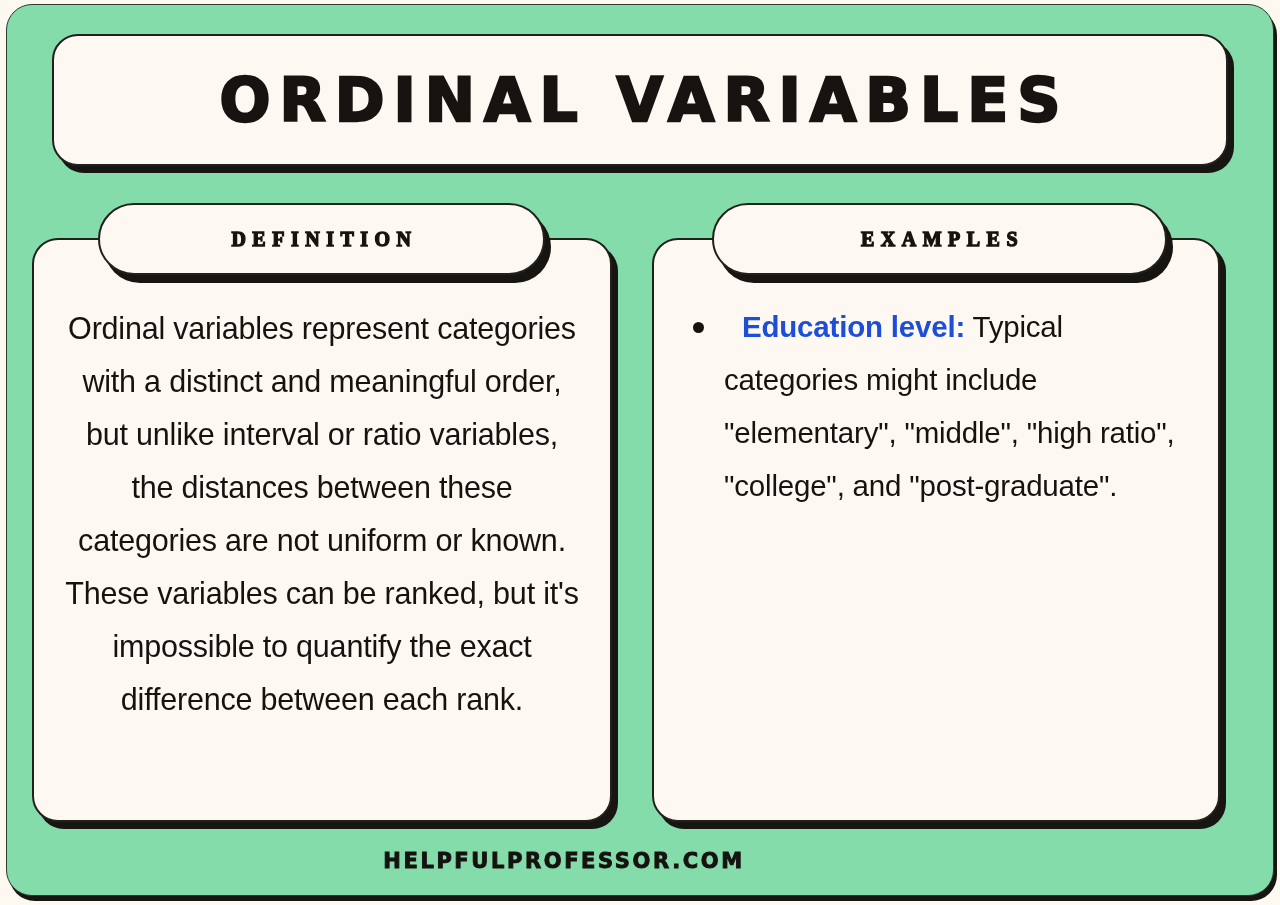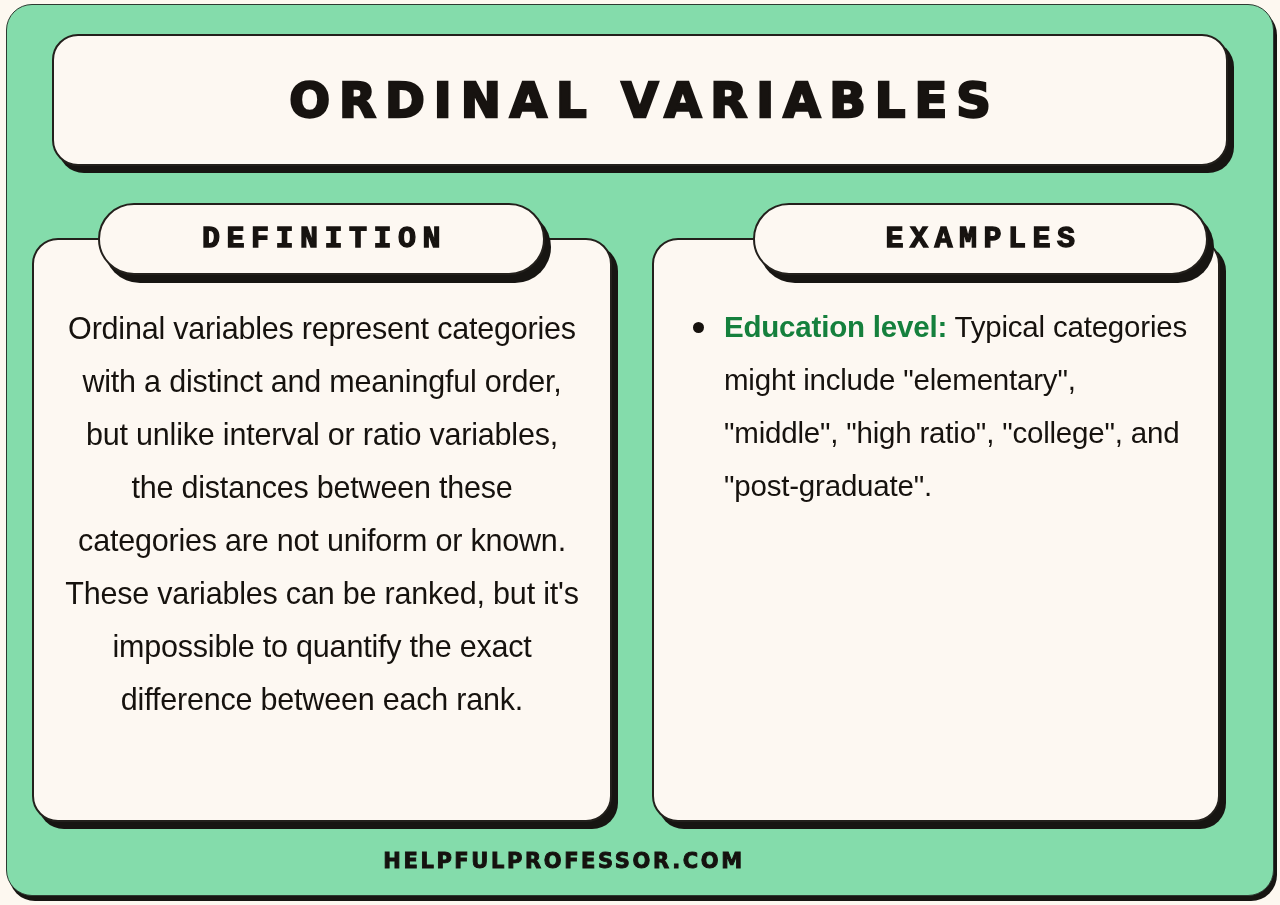--- a/index.html
+++ b/index.html
@@ -53,21 +53,21 @@
   }
 
   .display-font {
     font-family: "DejaVu Sans", sans-serif;
     font-weight: bold;
     color: #171310;
     text-transform: uppercase;
   }
 
   #poster-title {
-    font-size: 48px;
+    font-size: 60px;
     letter-spacing: 9px;
     line-height: 1;
     text-align: center;
     -webkit-text-stroke: 2.4px #171310;
     padding-left: 9px;
   }
 
   
   #definition-card {
     left: 32px;
@@ -96,28 +96,28 @@
     border: 2.5px solid #23201c;
     border-radius: 40px;
     box-shadow: 6px 8px 0 0 #171512;
     display: flex;
     align-items: center;
     justify-content: center;
     z-index: 5;
   }
 
   #definition-pill { left: 98px; top: 203px; width: 447px; }
-  #examples-pill   { left: 753px; top: 203px; width: 455px; }
+  #examples-pill   { left: 712px; top: 203px; width: 455px; }
 
   .pill-label {
-    font-family: Liberation Mono, monospace;
+    font-family: Liberation Serif, serif;
     font-weight: bold;
     text-transform: uppercase;
     color: #171310;
-    font-size: 30px;
+    font-size: 20px;
     letter-spacing: 6.5px;
     -webkit-text-stroke: 1.3px #171310;
     padding-left: 6px;
     white-space: nowrap;
   }
 
   
   .body-font {
     font-family: "Liberation Sans", sans-serif;
     color: #16120e;
@@ -152,21 +152,22 @@
     left: 5px;
     top: 22px;
     width: 11px;
     height: 11px;
     border-radius: 50%;
     background: #16120e;
   }
 
   .example-term {
     font-weight: bold;
-    color: #15803d;
+    color: #1d4ed8;
+    margin-left: 18px;
   }
 
   
   #footer {
     position: absolute;
     left: 0;
     top: 849px;
     width: 1128px;
     text-align: center;
   }

